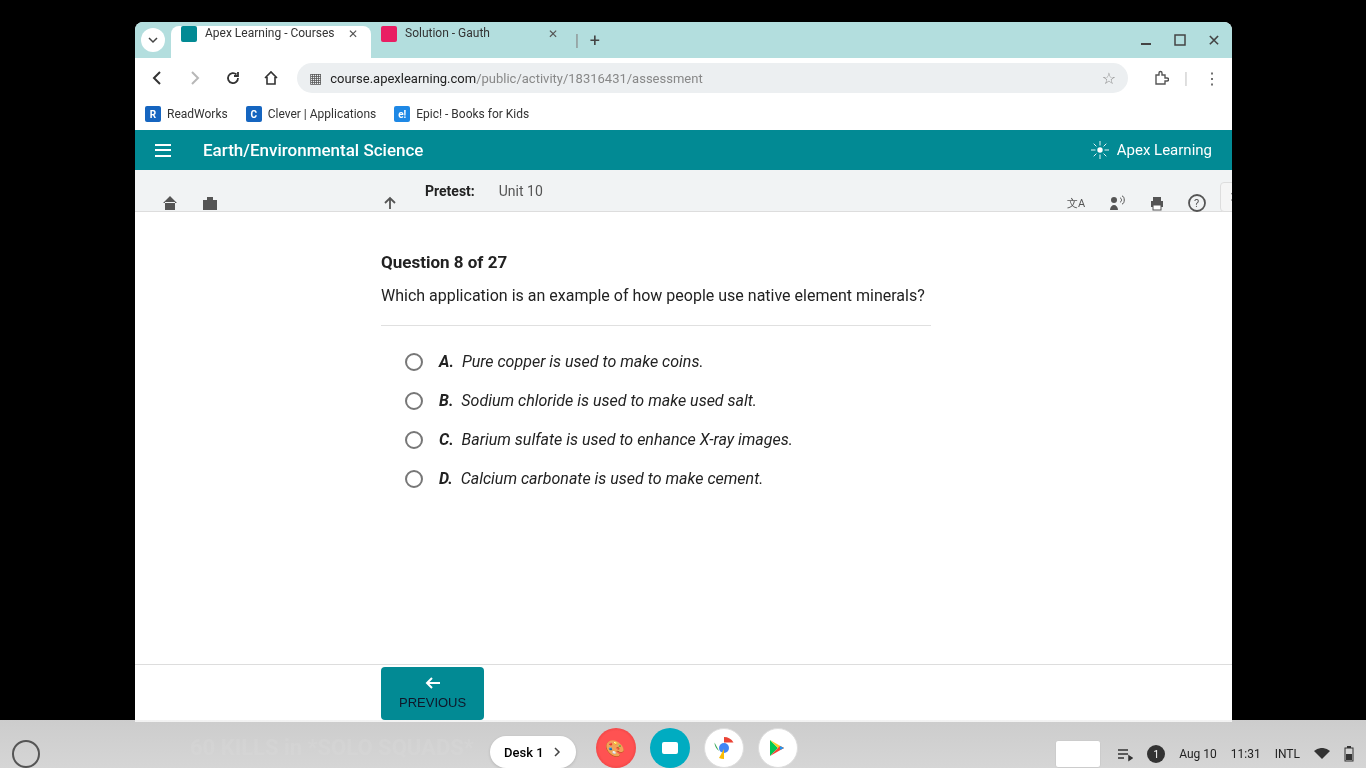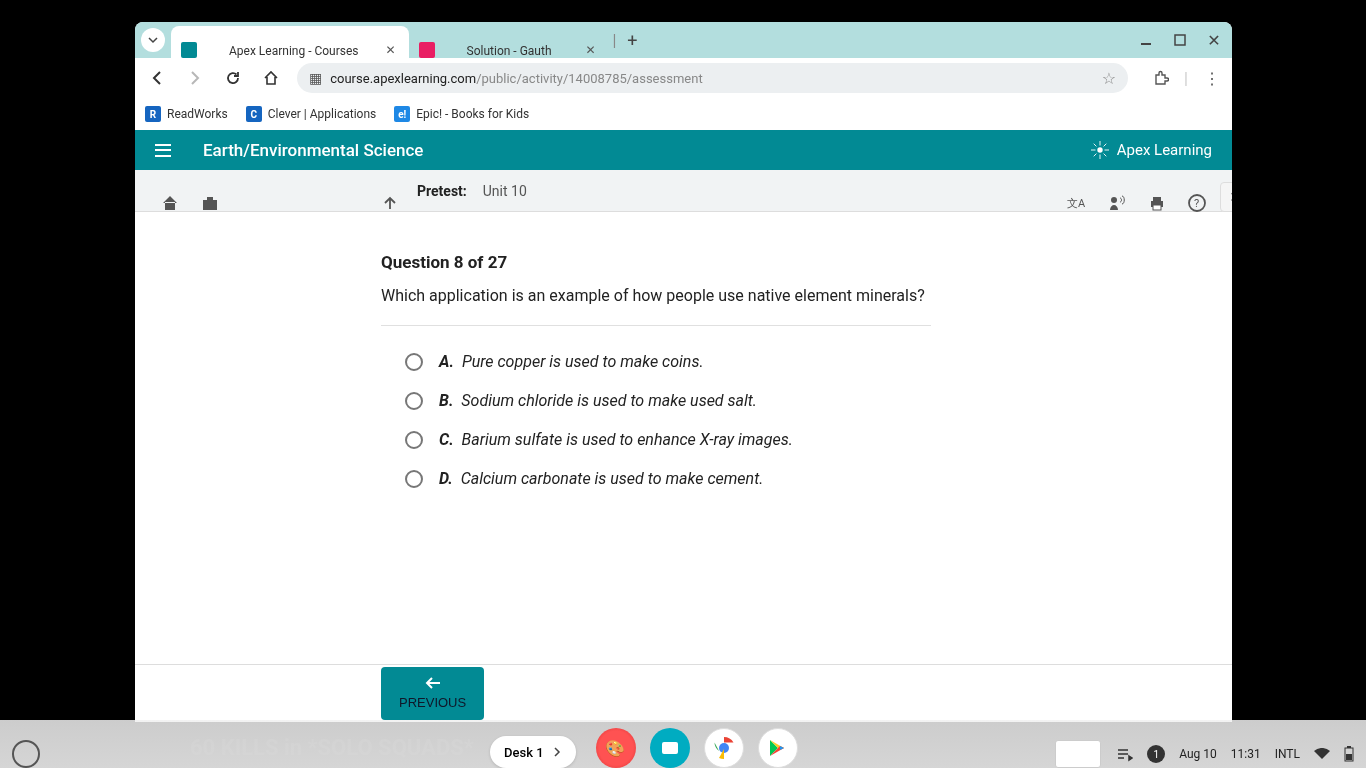--- a/index.html
+++ b/index.html
@@ -4,21 +4,21 @@
 <style>
 * { margin: 0; padding: 0; box-sizing: border-box; }
 body { font-family: Roboto, Arial, sans-serif; background: #000; width: 1366px; height: 768px; overflow: hidden; position: relative; }
 
 
 .browser-window { position: absolute; left: 135px; top: 22px; width: 1097px; height: 700px; background: #fff; border-radius: 8px 8px 0 0; overflow: hidden; }
 
 
 .tab-strip { height: 36px; background: #b3dede; display: flex; align-items: center; padding-left: 6px; }
 .tabs-dropdown { width: 24px; height: 24px; background: #fff; border-radius: 12px; display: flex; align-items: center; justify-content: center; margin-right: 6px; cursor: pointer; }
-.tab { height: 32px; display: flex; align-items: flex-end; padding: 0 10px; border-radius: 8px 8px 0 0; position: relative; min-width: 200px; margin-top: 4px; gap: 24px; }
+.tab { height: 32px; display: flex; align-items: flex-start; padding: 0 10px; border-radius: 8px 8px 0 0; position: relative; min-width: 200px; margin-top: 4px; }
 .tab.active { background: #fff; }
 .tab-favicon { width: 16px; height: 16px; margin-right: 8px; border-radius: 2px; }
 .tab-title { font-size: 12px; color: #333; flex: 1; white-space: nowrap; overflow: hidden; text-overflow: ellipsis; }
 .tab-close { width: 16px; height: 16px; display: flex; align-items: center; justify-content: center; cursor: pointer; color: #555; font-size: 12px; }
 .tab-divider { color: #888; margin: 0 4px; }
 .new-tab { width: 24px; height: 24px; display: flex; align-items: center; justify-content: center; cursor: pointer; color: #444; font-size: 18px; }
 .window-controls { margin-left: auto; display: flex; align-items: center; padding-right: 10px; gap: 18px; }
 .window-ctrl { width: 16px; height: 16px; cursor: pointer; color: #444; display:flex; align-items:center; justify-content:center; }
 
 
@@ -46,21 +46,21 @@
 .hamburger { width: 20px; height: 20px; display: flex; flex-direction: column; justify-content: space-evenly; cursor: pointer; margin-right: 28px; }
 .hamburger span { height: 2px; background: #fff; width: 16px; }
 .course-title { font-size: 17px; font-weight: 500; }
 .apex-logo { margin-left: auto; display: flex; align-items: center; gap: 8px; font-size: 15px; font-weight: 400; }
 .apex-icon { width: 18px; height: 18px; }
 
 
 .sub-toolbar { height: 42px; background: #f1f3f4; border-bottom: 1px solid #ddd; display: flex; align-items: center; padding: 0 24px; gap: 18px; }
 .sub-left { display: flex; align-items: center; gap: 18px; }
 .sub-icon { color: #555; cursor: pointer; width: 22px; height: 22px; display:flex; align-items:center; justify-content:center;margin-top:24px; }
-.sub-center { margin-left: 140px; display: flex; align-items: center; gap: 16px; }
+.sub-center { margin-left: 140px; display: flex; align-items: center; gap: 24px; }
 .pretest-label { font-size: 14px; font-weight: 700; color: #222; }
 .pretest-unit { font-size: 14px; color: #555; }
 .sub-right { margin-left: auto; display: flex; align-items: center; gap: 18px; }
 
 
 .side-close { position: absolute; right: -18px; top: 52px; width: 30px; height: 30px; background: #f5f5f5; border: 1px solid #ddd; border-radius: 4px; display:flex; align-items:center; justify-content:center; color:#666; cursor:pointer; font-size: 14px; }
 .side-more { position: absolute; right: -18px; top: 94px; width: 30px; height: 30px; background: #fff; display:flex; align-items:center; justify-content:center; color:#444; cursor:pointer; font-weight:bold; }
 
 
 .content { padding: 40px 0 0 246px; max-width: 810px; }
@@ -152,21 +152,21 @@
           <path d="M14 9 A5 5 0 1 1 12.5 5.5 M14 3 L14 7 L10 7" stroke="#333" stroke-width="1.8" fill="none"></path>
         </svg>
       </div>
     <div class="nav-btn">
         <svg width="18" height="18" viewBox="0 0 18 18">
           <path d="M3 9 L9 3 L15 9 M5 8 V15 H13 V8" stroke="#333" stroke-width="1.6" fill="none"></path>
         </svg>
       </div>
     <div class="address-bar">
       <span class="site-icon">▦</span>
-      <span class="url"><span class="dark">course.apexlearning.com</span><span>/public/activity/14008785/assessment</span></span>
+      <span class="url"><span class="dark">course.apexlearning.com</span><span>/public/activity/18316431/assessment</span></span>
       <span class="star-btn">☆</span>
     </div>
     <div class="toolbar-right">
       <div class="ext-icon">
           <svg width="18" height="18" viewBox="0 0 18 18">
             <path d="M5 6h3V4a1.5 1.5 0 013 0v2h3v3h2a1.5 1.5 0 010 3h-2v3H5z" stroke="#555" stroke-width="1.4" fill="none"></path>
           </svg>
         </div>
       <span style="color:#ccc">|</span>
       <div class="ext-icon">⋮</div>

